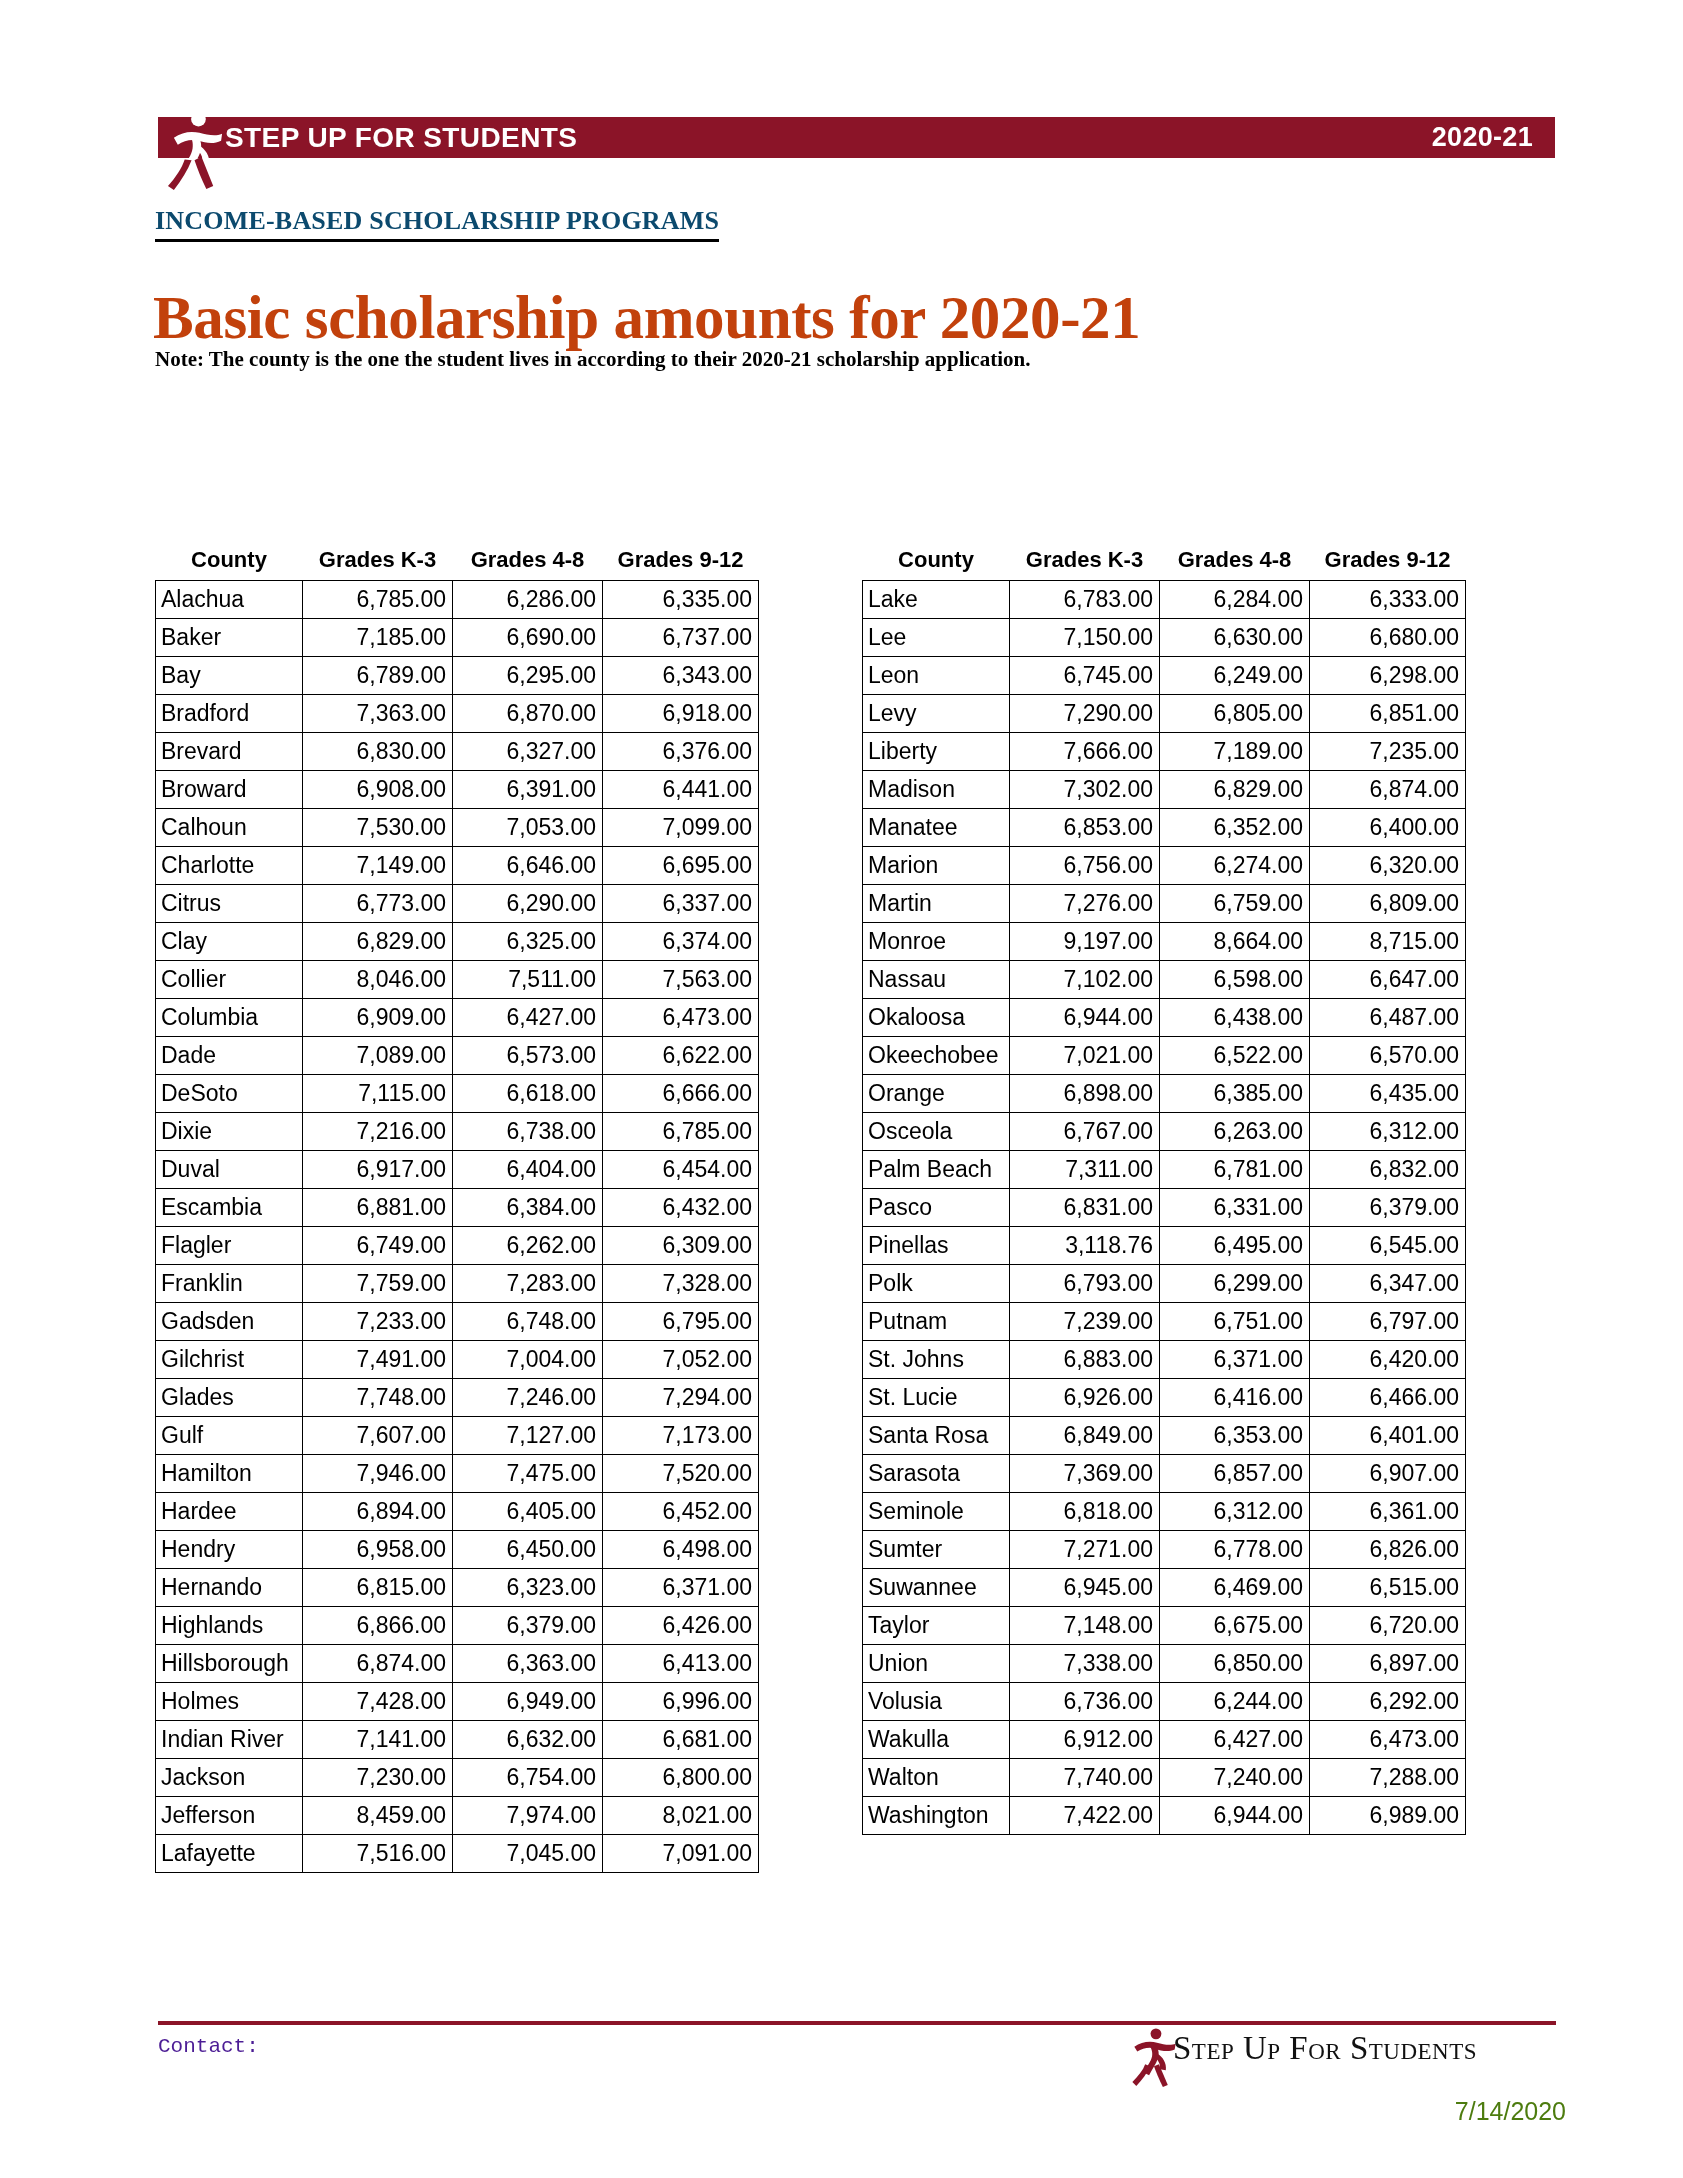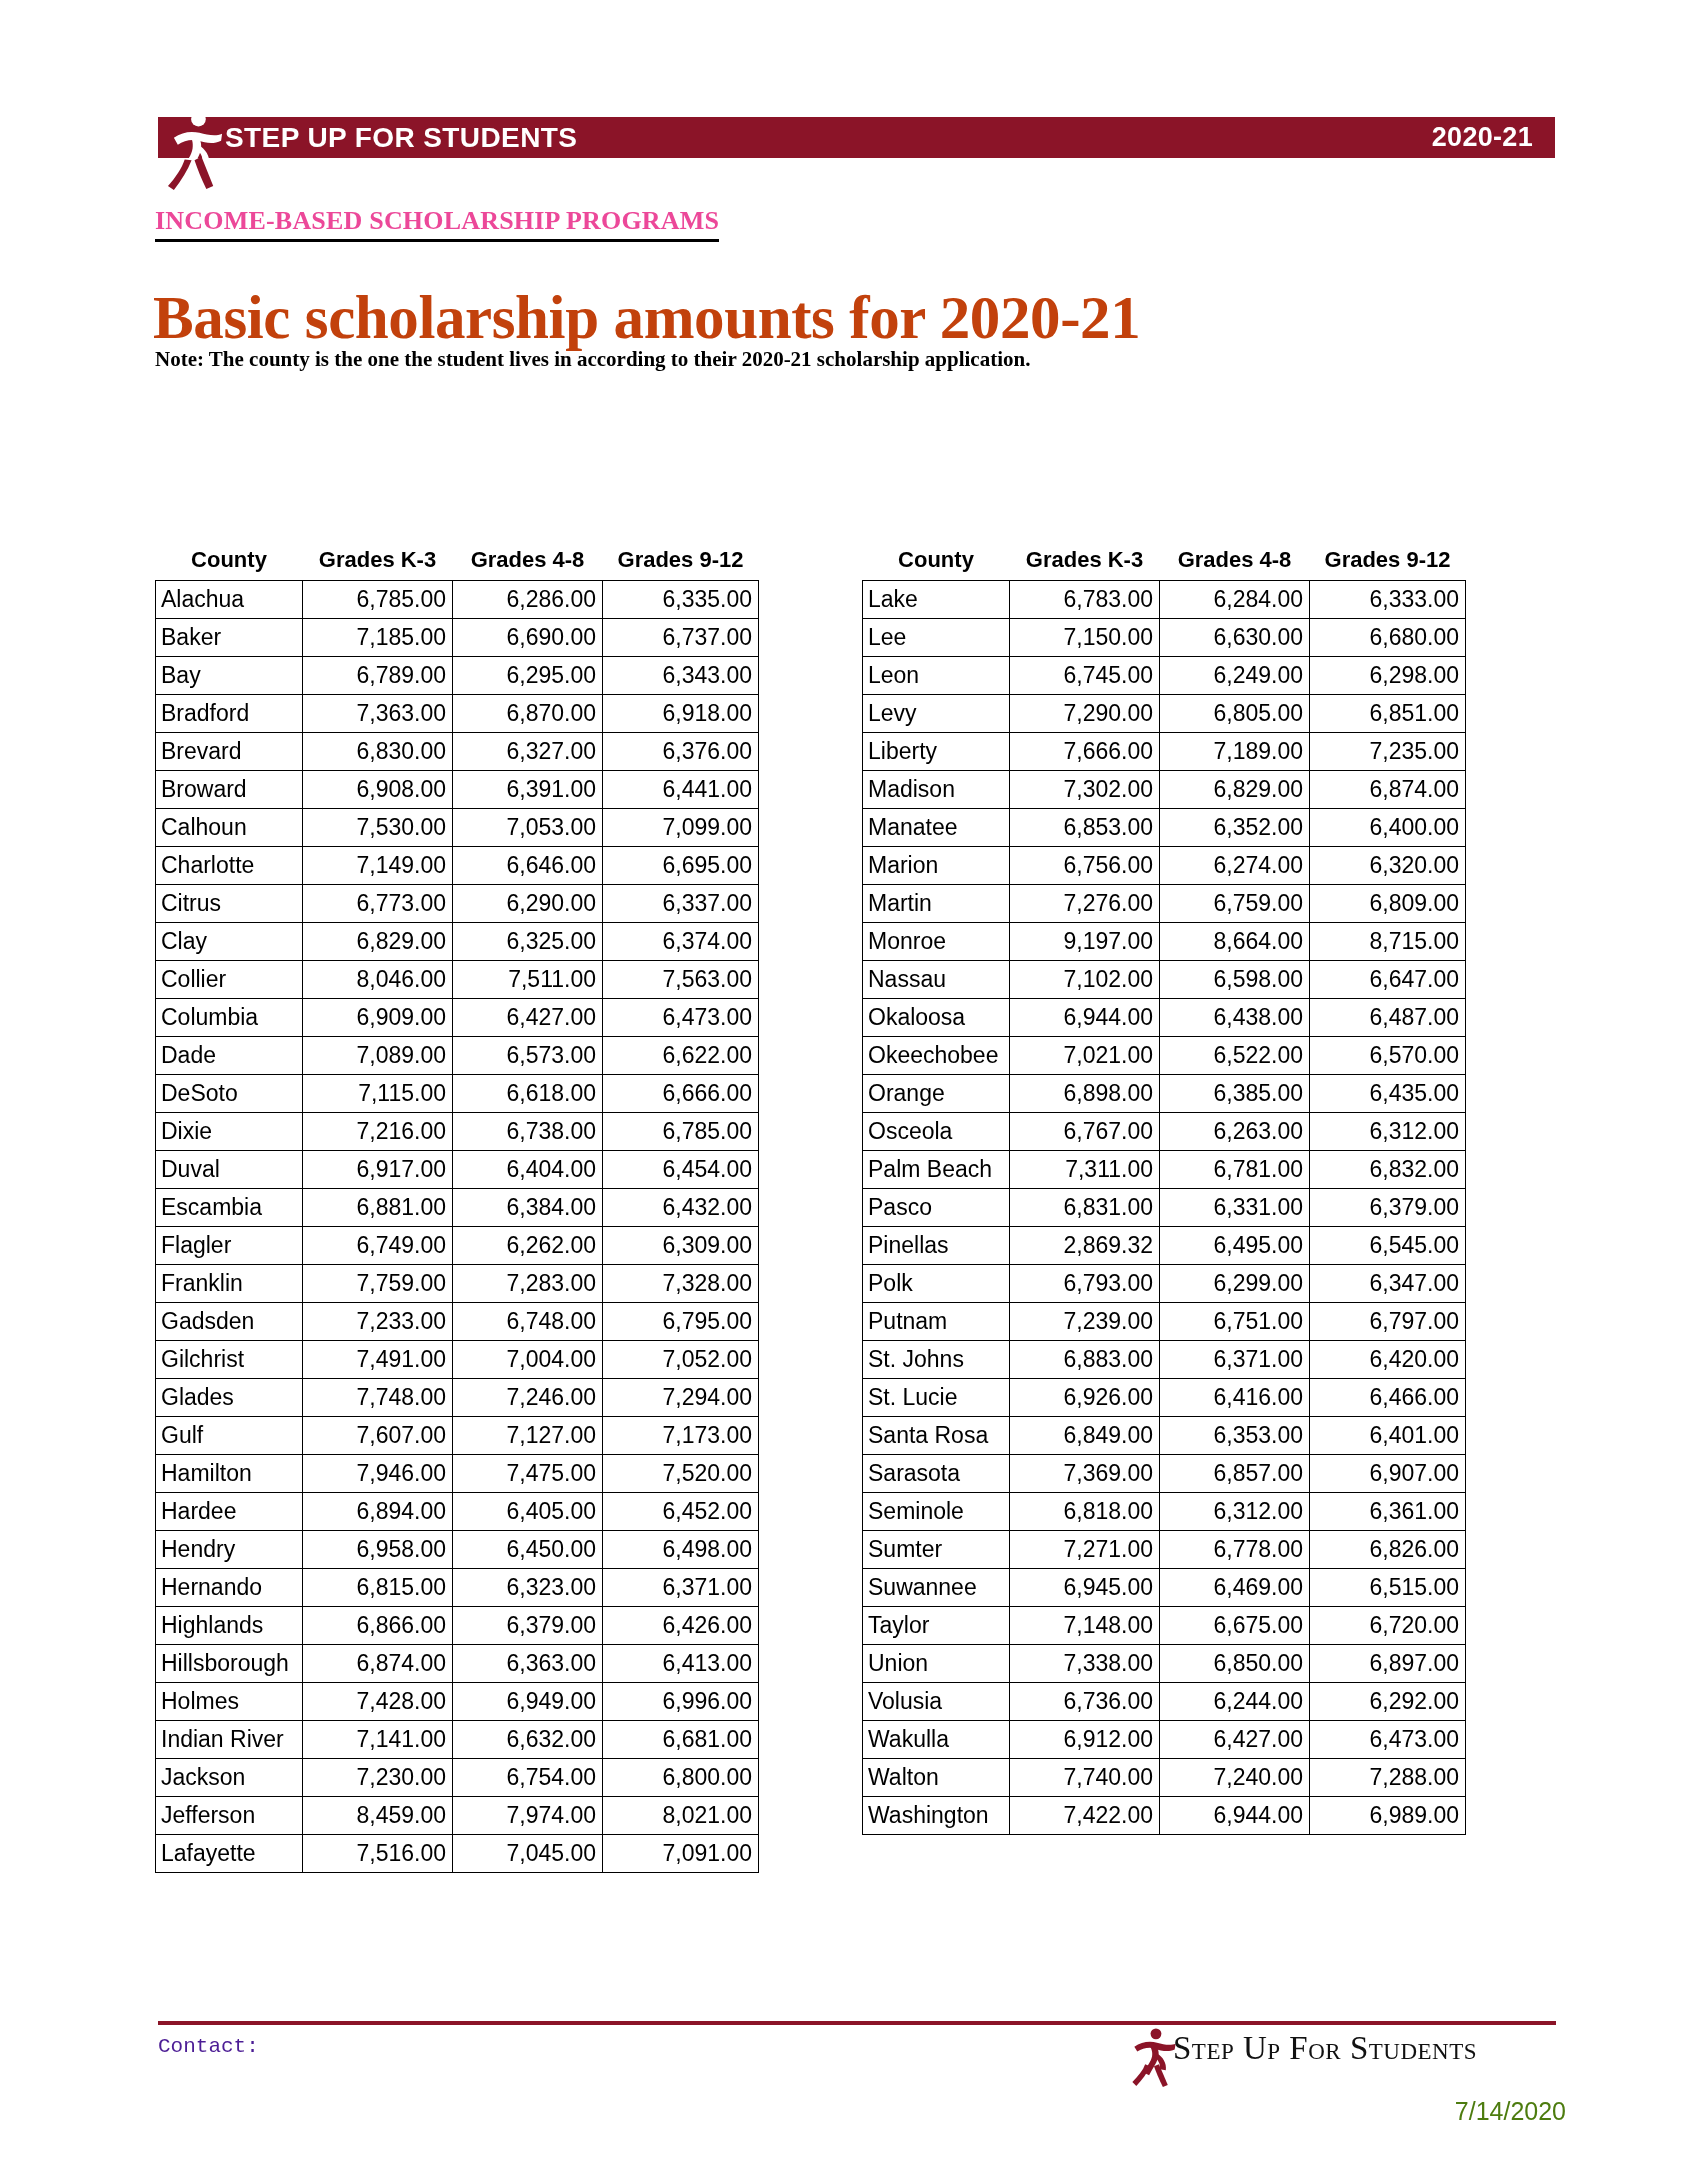--- a/index.html
+++ b/index.html
@@ -73,21 +73,21 @@
 
   
   .eyebrow {
     position: absolute;
     left: 155px;
     top: 206px;
     font-family: "Liberation Serif", serif;
     font-weight: bold;
     font-size: 26px;
     letter-spacing: 0.2px;
-    color: #ec4899;
+    color: #0c4a6e;
     border-bottom: 3px solid #000000;
     padding-bottom: 3px;
     display: inline-block;
     white-space: nowrap;
   }
   .main-title {
     position: absolute;
     left: 153px;
     top: 242px;
     font-family: "Liberation Serif", serif;
@@ -577,21 +577,21 @@
               <td class="num-cell">6,832.00</td>
             </tr>
             <tr>
               <td class="county-cell">Pasco</td>
               <td class="num-cell">6,831.00</td>
               <td class="num-cell">6,331.00</td>
               <td class="num-cell">6,379.00</td>
             </tr>
             <tr>
               <td class="county-cell">Pinellas</td>
-              <td class="num-cell">2,869.32</td>
+              <td class="num-cell">3,118.76</td>
               <td class="num-cell">6,495.00</td>
               <td class="num-cell">6,545.00</td>
             </tr>
             <tr>
               <td class="county-cell">Polk</td>
               <td class="num-cell">6,793.00</td>
               <td class="num-cell">6,299.00</td>
               <td class="num-cell">6,347.00</td>
             </tr>
             <tr>

